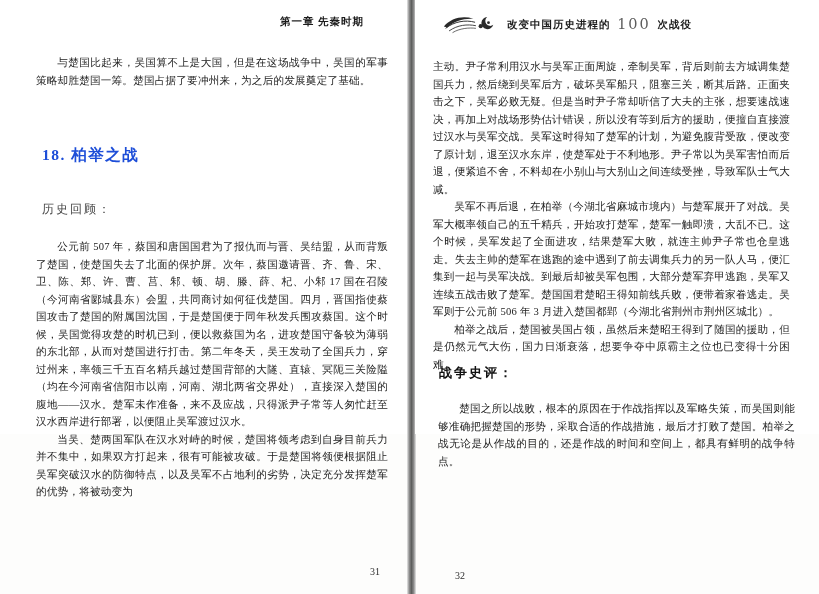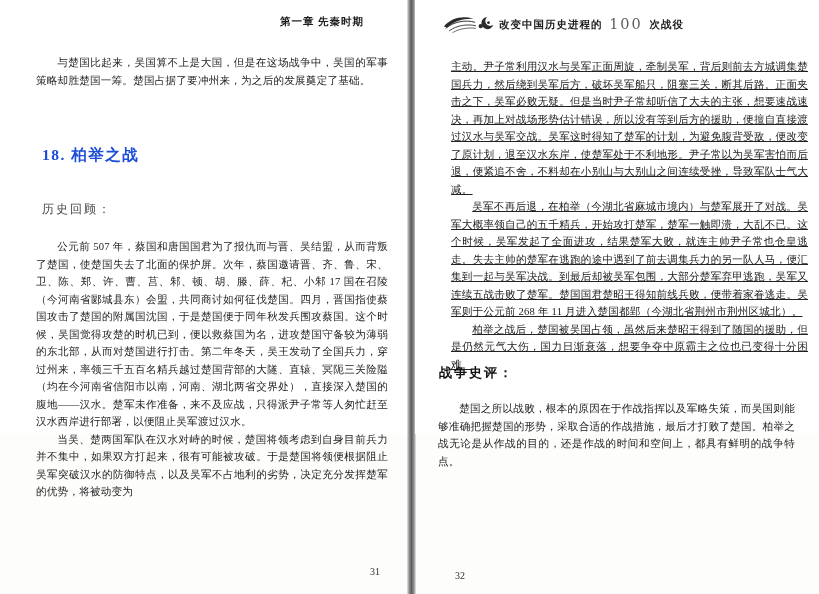--- a/index.html
+++ b/index.html
@@ -89,21 +89,21 @@
   .pagenum-left  { top: 566px; left: 346px; margin-left: 24px; }
   .pagenum-right { top: 570px; left: 40px;  }
 
   
   .running-header-right {
     position: absolute;
     top: 12px;
     left: 28px;
     display: flex;
     align-items: center;
-    gap: 4px;
+    gap: 12px;
   }
   .flourish {
     width: 52px;
     height: 24px;
     flex: 0 0 auto;
   }
   .rh-title {
     font-size: 10.5px;
     font-weight: bold;
     letter-spacing: 1px;
@@ -115,23 +115,22 @@
     font-weight: normal;
     font-size: 14.5px;
     color: #5d5d5d;
     letter-spacing: 2px;
     padding: 0 3px;
     vertical-align: -1px;
   }
   .body-right {
     position: absolute;
     top: 58px;
-    left: 36px;
+    left: 18px;
     width: 357px;
-    text-decoration: underline;
   }
   .no-indent { text-indent: 0 !important; }
   .review-label {
     position: absolute;
     top: 364px;
     left: 24px;
     font-size: 13px;
     font-weight: bold;
     letter-spacing: 2px;
     color: #111;
@@ -184,21 +183,21 @@
       </svg>
       <div class="rh-title">
         <span>改变中国历史进程的</span>
         <span class="rh-number">100</span>
         <span>次战役</span>
       </div>
     </div>
 
     <div class="body-right body-text">
       <p class="no-indent">主动。尹子常利用汉水与吴军正面周旋，牵制吴军，背后则前去方城调集楚国兵力，然后绕到吴军后方，破坏吴军船只，阻塞三关，断其后路。正面夹击之下，吴军必败无疑。但是当时尹子常却听信了大夫的主张，想要速战速决，再加上对战场形势估计错误，所以没有等到后方的援助，便擅自直接渡过汉水与吴军交战。吴军这时得知了楚军的计划，为避免腹背受敌，便改变了原计划，退至汉水东岸，使楚军处于不利地形。尹子常以为吴军害怕而后退，便紧追不舍，不料却在小别山与大别山之间连续受挫，导致军队士气大减。</p>
-      <p>吴军不再后退，在柏举（今湖北省麻城市境内）与楚军展开了对战。吴军大概率领自己的五千精兵，开始攻打楚军，楚军一触即溃，大乱不已。这个时候，吴军发起了全面进攻，结果楚军大败，就连主帅尹子常也仓皇逃走。失去主帅的楚军在逃跑的途中遇到了前去调集兵力的另一队人马，便汇集到一起与吴军决战。到最后却被吴军包围，大部分楚军弃甲逃跑，吴军又连续五战击败了楚军。楚国国君楚昭王得知前线兵败，便带着家眷逃走。吴军则于公元前 268 年 11 月进入楚国都郢（今湖北省荆州市荆州区城北）。</p>
+      <p>吴军不再后退，在柏举（今湖北省麻城市境内）与楚军展开了对战。吴军大概率领自己的五千精兵，开始攻打楚军，楚军一触即溃，大乱不已。这个时候，吴军发起了全面进攻，结果楚军大败，就连主帅尹子常也仓皇逃走。失去主帅的楚军在逃跑的途中遇到了前去调集兵力的另一队人马，便汇集到一起与吴军决战。到最后却被吴军包围，大部分楚军弃甲逃跑，吴军又连续五战击败了楚军。楚国国君楚昭王得知前线兵败，便带着家眷逃走。吴军则于公元前 506 年 3 月进入楚国都郢（今湖北省荆州市荆州区城北）。</p>
       <p>柏举之战后，楚国被吴国占领，虽然后来楚昭王得到了随国的援助，但是仍然元气大伤，国力日渐衰落，想要争夺中原霸主之位也已变得十分困难。</p>
     </div>
 
     <div class="review-label">战争史评：</div>
 
     <div class="review-body body-text">
       <p>楚国之所以战败，根本的原因在于作战指挥以及军略失策，而吴国则能够准确把握楚国的形势，采取合适的作战措施，最后才打败了楚国。柏举之战无论是从作战的目的，还是作战的时间和空间上，都具有鲜明的战争特点。</p>
     </div>
 
     <div class="pagenum pagenum-right">32</div>

